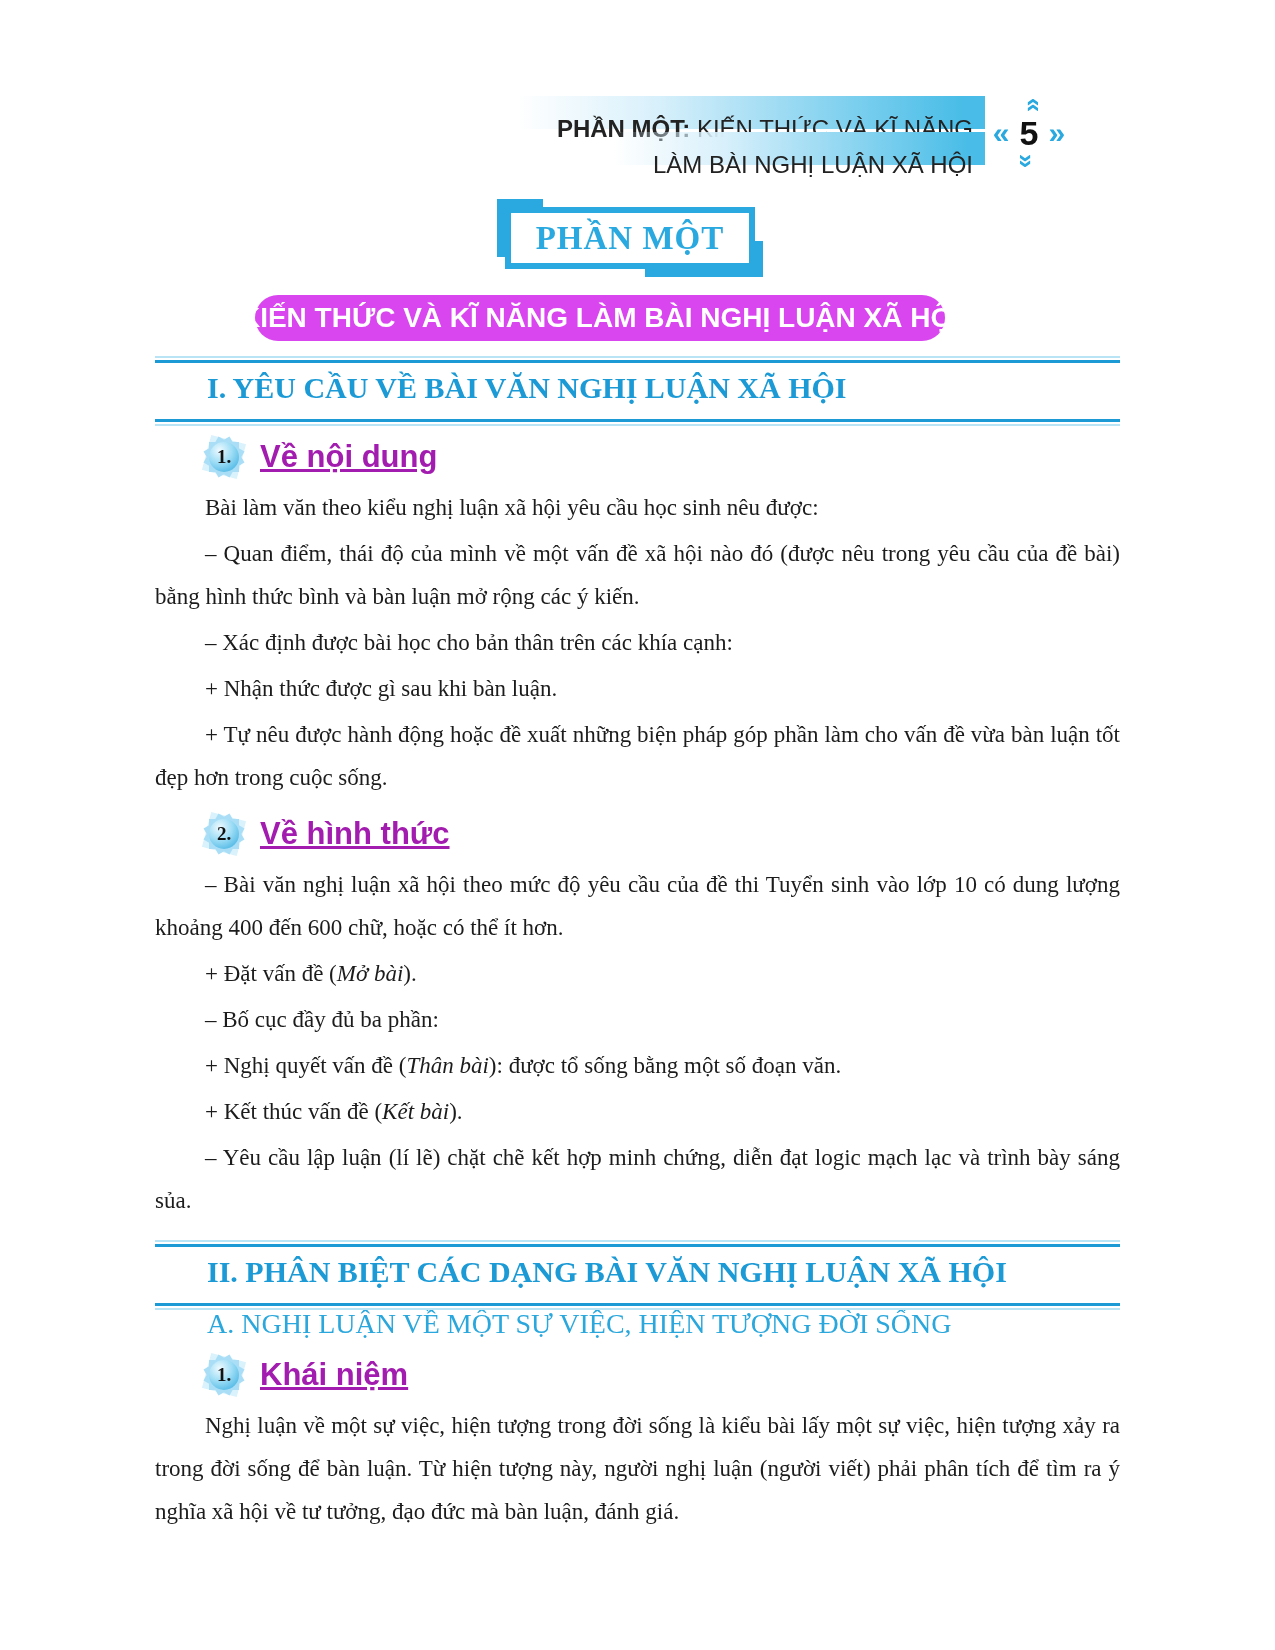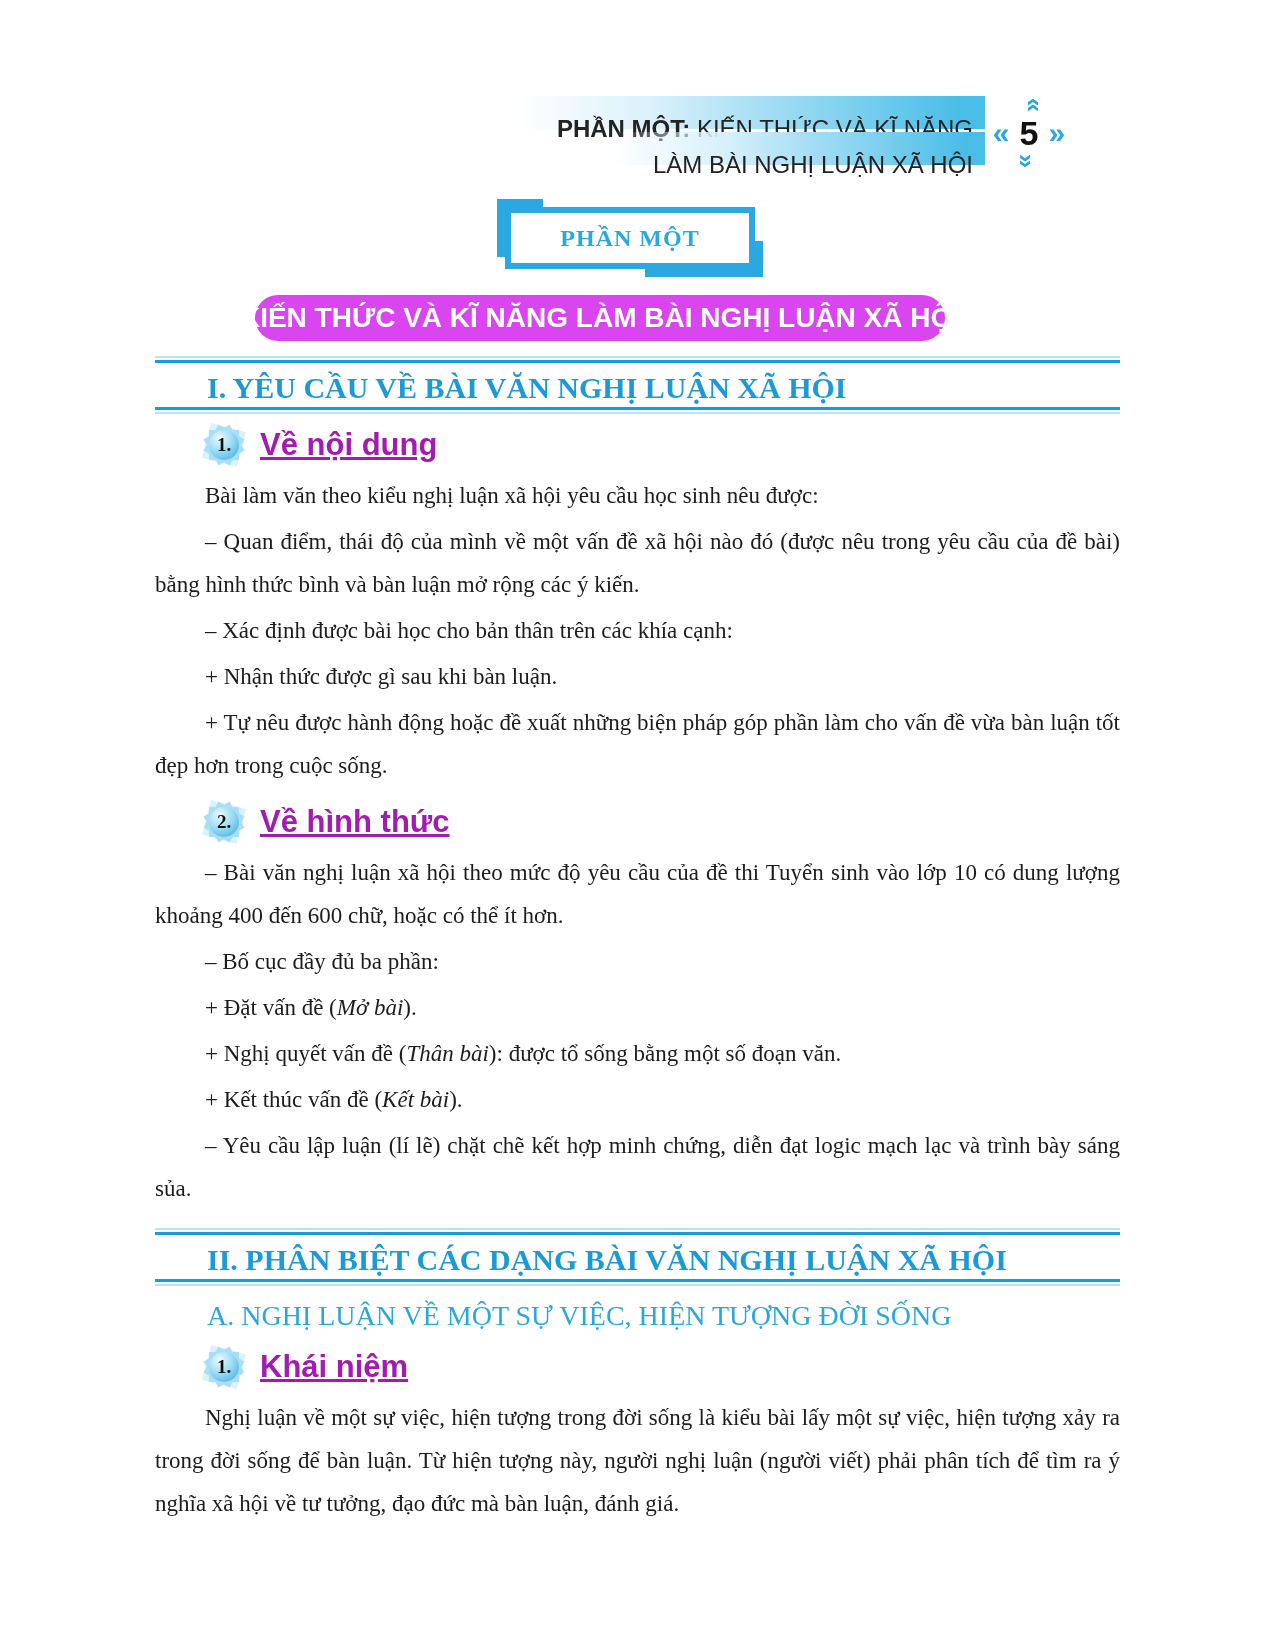--- a/index.html
+++ b/index.html
@@ -29,21 +29,21 @@
   .chev.up   { transform:rotate(-90deg); }
   .chev.down { transform:rotate(90deg); }
   .pn-row { display:flex; align-items:center; gap:10px; }
   .pn-row .gm { color:#29A9DF; font-size:30px; font-weight:bold; }
   .pn-row .pn { color:#111; font-size:34px; font-weight:bold; }
 
   
   .part-box {
     position:absolute; top:207px; left:505px; width:250px; height:62px;
     border:6px solid #29A9DF; display:flex; align-items:center; justify-content:center;
-    font-weight:bold; font-size:24px; color:#29A9DF; letter-spacing:1px;
+    font-weight:bold; font-size:33px; color:#29A9DF; letter-spacing:1px;
   }
   .part-box::before {
     content:""; position:absolute; top:-14px; left:-14px; width:38px; height:50px;
     border-top:8px solid #29A9DF; border-left:8px solid #29A9DF;
   }
   .part-box::after {
     content:""; position:absolute; bottom:-14px; right:-14px; width:110px; height:28px;
     border-bottom:8px solid #29A9DF; border-right:8px solid #29A9DF;
   }
 
@@ -53,30 +53,30 @@
     background:#d946ef; border-radius:24px;
     display:flex; align-items:center; justify-content:center;
     font-family:"Liberation Sans","DejaVu Sans",sans-serif;
     font-weight:bold; font-size:28px; color:#ffffff; white-space:nowrap;
   }
 
   
   .content { position:absolute; top:360px; left:155px; width:965px; }
 
   .section-heading {
-    position:relative; padding:8px 0 2px 52px; margin:0 0 10px;
+    position:relative; padding:8px 0 14px 52px; margin:0 0 10px;
     border-top:3px solid #1B9AD6; border-bottom:3px solid #1B9AD6;
     font-weight:bold; font-size:30px; color:#1B9AD6; white-space:nowrap;
   }
   .section-heading::before, .section-heading::after {
     content:""; position:absolute; left:0; right:0; height:2px; background:#b9e4f5;
   }
   .section-heading::before { top:-7px; }
   .section-heading::after  { bottom:-7px; }
-  .section-heading.second { margin-top:22px; margin-bottom:18px; }
+  .section-heading.second { margin-top:22px; margin-bottom:2px; }
 
   .sub-heading { display:flex; align-items:center; gap:15px; margin:14px 0 8px 48px; }
   .badge { position:relative; width:42px; height:42px; flex:0 0 auto; }
   .badge .sq { position:absolute; inset:6px; background:#a9def6; }
   .badge .sq.r30 { transform:rotate(30deg); }
   .badge .sq.r60 { transform:rotate(60deg); }
   .badge .sq.halo { inset:3px; background:#d9f2fc; transform:rotate(15deg); }
   .badge .circle {
     position:absolute; inset:6px; border-radius:50%;
     background:radial-gradient(circle at 35% 28%, #eefaff 0%, #9bdcf5 45%, #2fa8dd 100%);
@@ -151,22 +151,22 @@
         <span class="sq halo"></span>
           <span class="sq"></span>
           <span class="sq r30"></span>
           <span class="sq r60"></span>
         <span class="circle">2.</span>
       </span>
       <span class="sub-label">Về hình thức</span>
     </div>
 
     <p>– Bài văn nghị luận xã hội theo mức độ yêu cầu của đề thi Tuyển sinh vào lớp 10 có dung lượng khoảng 400 đến 600 chữ, hoặc có thể ít hơn.</p>
+    <p class="short"><span>+ Đặt vấn đề (</span><i class="it">Mở bài</i><span>).</span></p>
     <p class="short">– Bố cục đầy đủ ba phần:</p>
-    <p class="short"><span>+ Đặt vấn đề (</span><i class="it">Mở bài</i><span>).</span></p>
     <p class="short"><span>+ Nghị quyết vấn đề (</span><i class="it">Thân bài</i><span>): được tổ sống bằng một số đoạn văn.</span></p>
     <p class="short"><span>+ Kết thúc vấn đề (</span><i class="it">Kết bài</i><span>).</span></p>
     <p>– Yêu cầu lập luận (lí lẽ) chặt chẽ kết hợp minh chứng, diễn đạt logic mạch lạc và trình bày sáng sủa.</p>
 
     <div class="section-heading second">II. PHÂN BIỆT CÁC DẠNG BÀI VĂN NGHỊ LUẬN XÃ HỘI</div>
 
     <div class="sub-a-heading">A. NGHỊ LUẬN VỀ MỘT SỰ VIỆC, HIỆN TƯỢNG ĐỜI SỐNG</div>
 
     <div class="sub-heading">
       <span class="badge">

